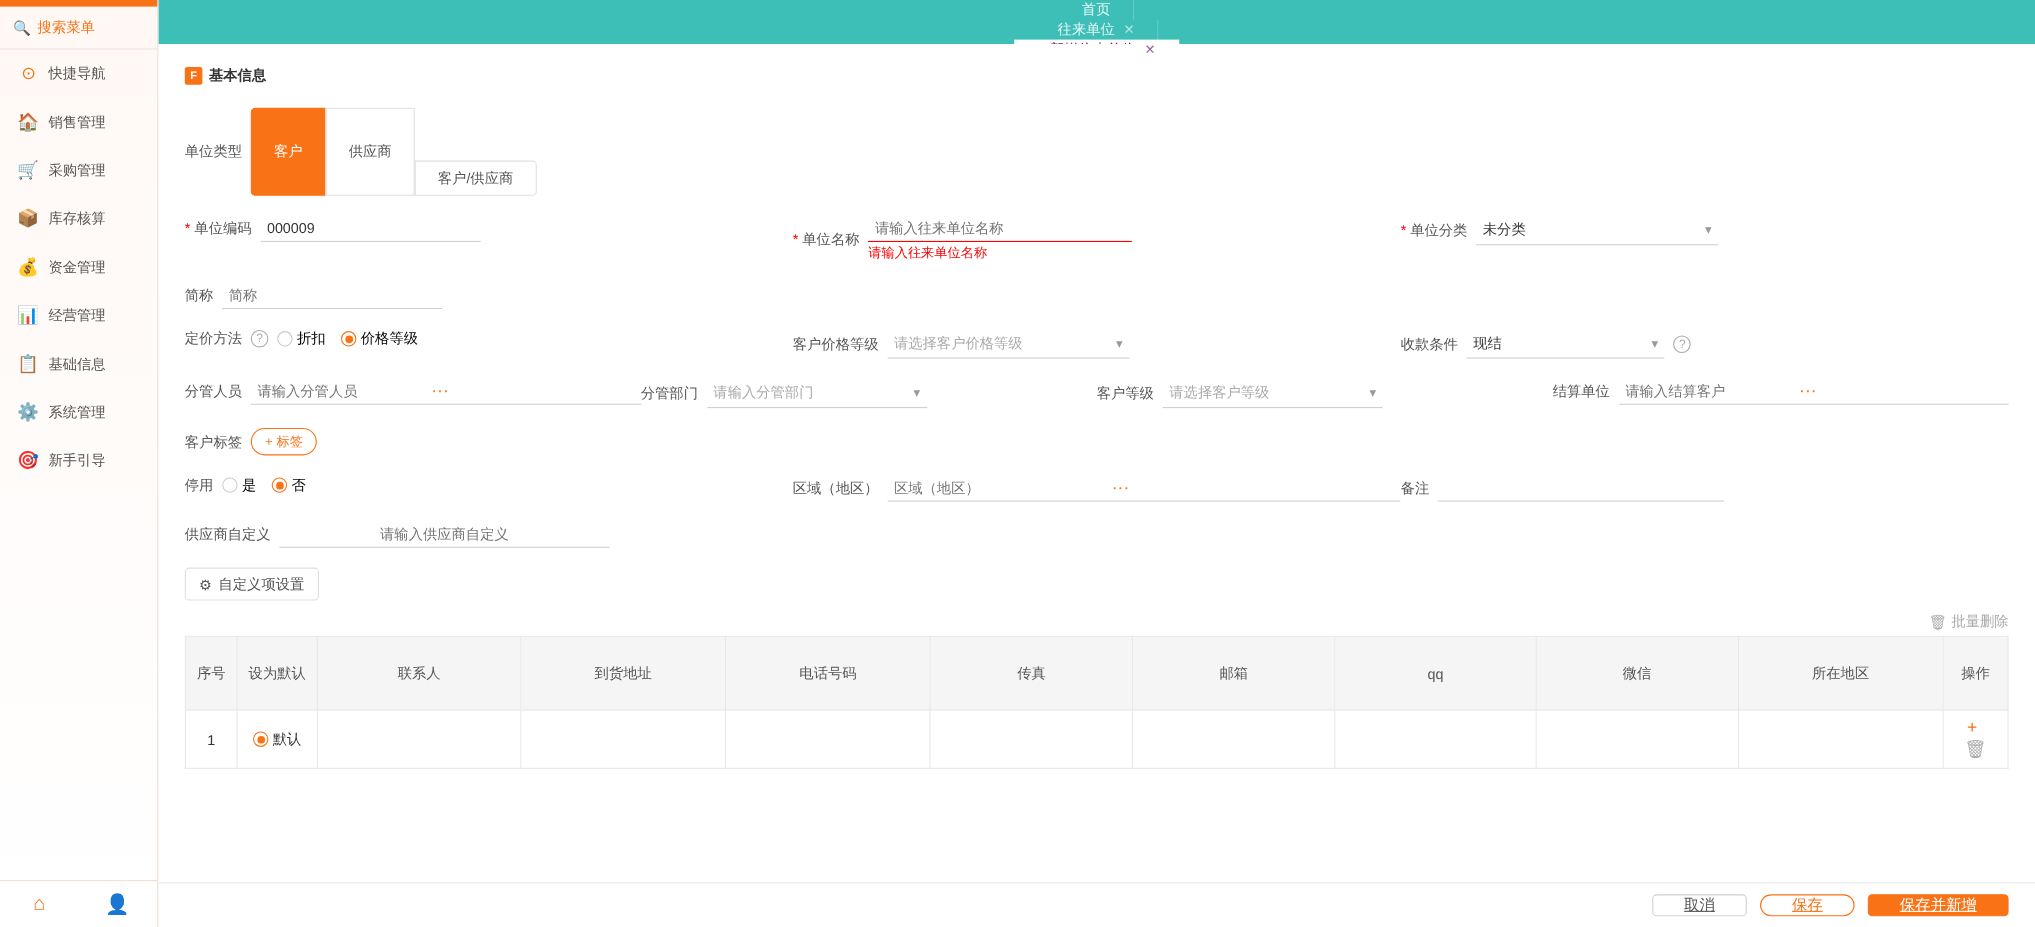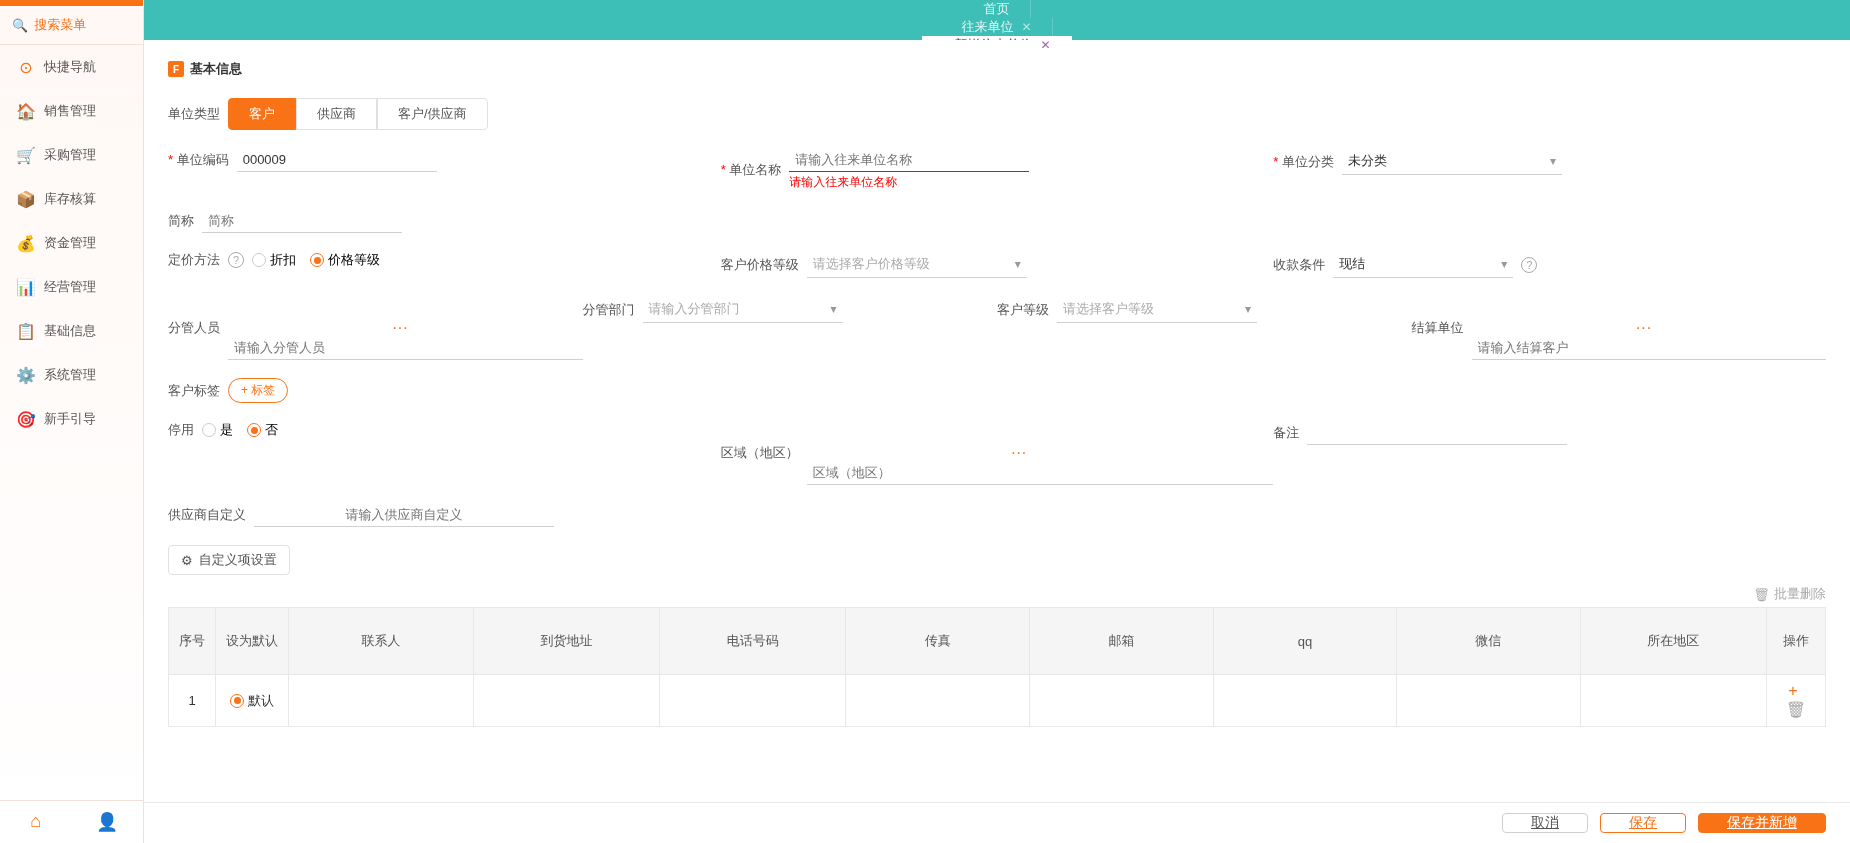--- a/index.html
+++ b/index.html
@@ -149,21 +149,21 @@
     }
     .unit-type-btn {
       padding: 6px 20px;
       border: 1px solid #e0e0e0;
       cursor: pointer;
       font-size: 13px;
       background: #fff;
       color: #555;
     }
     .unit-type-btn:first-child { border-radius: 4px 0 0 4px; }
-    .unit-type-btn:last-child { border-radius: 0 4px 4px 0; }
+    .unit-type-btn:last-child { border-radius: 0 4px 4px 0; margin-top: 48px; }
     .unit-type-btn.active {
       background: #f97316;
       color: #fff;
       border-color: #f97316;
       font-family: Liberation Serif, serif;
     }
 
     
     .form-row {
       display: flex;
@@ -362,20 +362,21 @@
     }
     .btn-default {
       background: #fff;
       color: #555;
       border-color: #d0d0d0;
     }
     .btn-primary {
       background: #fff;
       color: #f97316;
       border-color: #f97316;
+      border-radius: 15px;
     }
     .btn-orange {
       background: #f97316;
       color: #fff;
       border-color: #f97316;
     }
 
     .help-icon {
       width: 16px;
       height: 16px;
@@ -396,21 +397,20 @@
       flex: 1;
     }
     .form-input-addon input {
       border: none;
       outline: none;
       padding: 4px 6px;
       font-size: 13px;
       color: #aaa;
       flex: 1;
       background: transparent;
-      margin-top: 40px;
     }
   </style>
 </head>
 <body>
 
 <div class="sidebar">
   <div class="sidebar-top"></div>
 
   <div class="sidebar-search">
     <div class="sidebar-search-inner">

